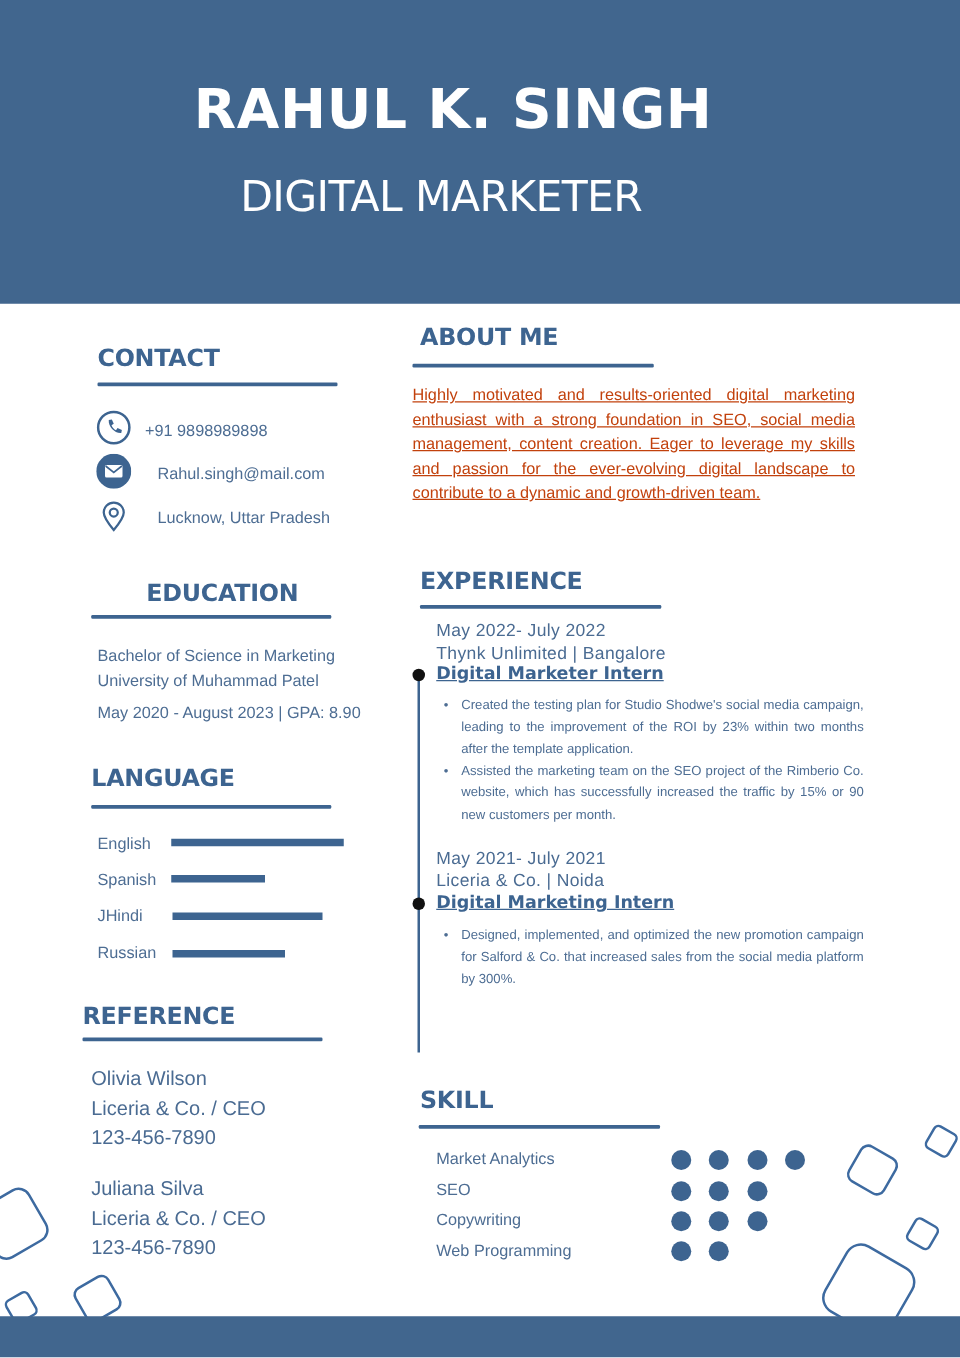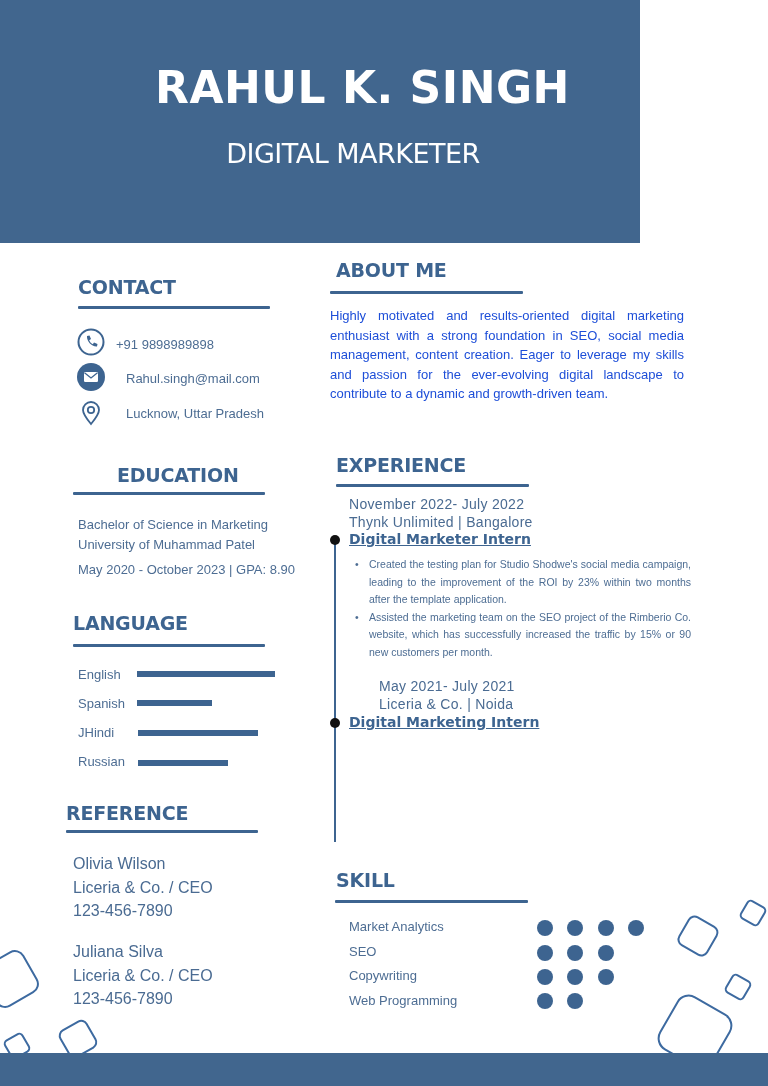--- a/index.html
+++ b/index.html
@@ -1,26 +1,26 @@
 <!DOCTYPE html>
 <html><head>
 <meta charset="utf-8">
 <style>
   * { margin:0; padding:0; box-sizing:border-box; }
   html, body { width:768px; height:1086px; background:#ffffff; overflow:hidden; }
   body { position:relative; font-family:"Liberation Sans", sans-serif; color:#3f6690; }
-  .header { position:absolute; left:0; top:0; width:640px; height:243px; background:#41668e; }
+  .header { position:absolute; left:0; top:0; width:768px; height:243px; background:#41668e; }
   .name { position:absolute; left:0; width:725px; top:62px; text-align:center; color:#fff; font-family:"DejaVu Sans", sans-serif; font-weight:bold; font-size:44px; letter-spacing:0.5px; }
-  .title { position:absolute; left:0; width:706px; top:138px; text-align:center; color:#fff; font-family:"DejaVu Sans", sans-serif; font-weight:normal; font-size:27px; letter-spacing:-0.5px; }
+  .title { position:absolute; left:0; width:706px; top:138px; text-align:center; color:#fff; font-family:"DejaVu Sans", sans-serif; font-weight:normal; font-size:34px; letter-spacing:-0.5px; }
   .footer { position:absolute; left:0; top:1053px; width:768px; height:33px; background:#41668e; }
   .h { position:absolute; font-family:"DejaVu Sans", sans-serif; font-weight:bold; color:#3d6490; font-size:19px; letter-spacing:-0.2px; }
   .rule { position:absolute; height:3px; background:#3d6490; border-radius:1px; }
   .t { position:absolute; font-size:13px; color:#4d6d93; white-space:nowrap; }
   .icon { position:absolute; width:28px; height:28px; }
-  .para { position:absolute; left:330px; top:306px; width:354px; font-size:13px; line-height:19.5px; color:#1d4ed8; text-align:justify; }
+  .para { position:absolute; left:330px; top:306px; width:354px; font-size:13px; line-height:19.5px; color:#c2410c; text-align:justify;text-decoration:underline; }
   .lang-bar { position:absolute; height:6px; background:#3d6490; }
   .ref { position:absolute; left:73px; font-size:16px; color:#4a6b92; line-height:23.5px; }
   .timeline { position:absolute; left:334px; top:536px; width:2px; height:306px; background:#3d6490; }
   .dot { position:absolute; width:10px; height:10px; border-radius:50%; background:#111; }
   .exp-meta { position:absolute; left:349px; font-size:14px; color:#4a6b92; line-height:18px; letter-spacing:0.3px; }
   .exp-role { position:absolute; left:349px; font-size:14px; font-weight:bold; color:#3d6490; font-family:"DejaVu Sans", sans-serif;text-decoration:underline; }
   .bullets { position:absolute; left:355px; width:336px; font-size:10.5px; color:#4d6d93; line-height:17.5px; text-align:justify; list-style:none; }
   .bullets li { position:relative; padding-left:14px; }
   .bullets li::before { content:"•"; position:absolute; left:0; top:0; }
   .skill-label { position:absolute; left:349px; font-size:13px; color:#4d6d93; }
@@ -54,21 +54,21 @@
 <svg class="icon" style="left:77px;top:399px;" viewBox="0 0 28 28">
   <path d="M14 25 C9 19 6 15 6 11 a8 8 0 0 1 16 0 c0 4 -3 8 -8 14z" fill="none" stroke="#3d6490" stroke-width="1.8"></path>
   <circle cx="14" cy="11" r="3.2" fill="none" stroke="#3d6490" stroke-width="1.8"></circle>
 </svg>
 <div class="t" style="left:126px;top:406px;">Lucknow, Uttar Pradesh</div>
 
 <div class="h" style="left:73px;top:464px;margin-left:44px;">EDUCATION</div>
 <div class="rule" style="left:73px;top:492px;width:192px;"></div>
 <div class="t" style="left:78px;top:517px;">Bachelor of Science in Marketing</div>
 <div class="t" style="left:78px;top:537px;">University of Muhammad Patel</div>
-<div class="t" style="left:78px;top:562px;">May 2020 - October 2023 | GPA: 8.90</div>
+<div class="t" style="left:78px;top:562px;">May 2020 - August 2023 | GPA: 8.90</div>
 
 <div class="h" style="left:73px;top:612px;">LANGUAGE</div>
 <div class="rule" style="left:73px;top:644px;width:192px;"></div>
 
 <div class="t" style="left:78px;top:667px;">English</div>
 <div class="lang-bar" style="left:137px;top:671px;width:138px;"></div>
 <div class="t" style="left:78px;top:696px;">Spanish</div>
 <div class="lang-bar" style="left:137px;top:700px;width:75px;"></div>
 <div class="t" style="left:78px;top:725px;">JHindi</div>
 <div class="lang-bar" style="left:138px;top:730px;width:120px;"></div>
@@ -90,37 +90,38 @@
 
 <div class="h" style="left:336px;top:259px;">ABOUT ME</div>
 <div class="rule" style="left:330px;top:291px;width:193px;"></div>
 <div class="para">Highly motivated and results-oriented digital marketing enthusiast with a strong foundation in SEO, social media management, content creation. Eager to leverage my skills and passion for the ever-evolving digital landscape to contribute to a dynamic and growth-driven team.</div>
 
 <div class="h" style="left:336px;top:454px;">EXPERIENCE</div>
 <div class="rule" style="left:336px;top:484px;width:193px;"></div>
 <div class="timeline"></div>
 
 <div class="exp-meta" style="top:495px;">
-  <div>November 2022- July 2022</div>
+  <div>May 2022- July 2022</div>
   <div>Thynk Unlimited | Bangalore</div>
 </div>
 <div class="dot" style="left:330px;top:535px;"></div>
 <div class="exp-role" style="top:531px;">Digital Marketer Intern</div>
 <ul class="bullets" style="top:556px;">
   <li>Created the testing plan for Studio Shodwe's social media campaign, leading to the improvement of the ROI by 23% within two months after the template application.</li>
   <li>Assisted the marketing team on the SEO project of the Rimberio Co. website, which has successfully increased the traffic by 15% or 90 new customers per month.</li>
 </ul>
 
-<div class="exp-meta" style="top:677px;margin-left:30px;">
+<div class="exp-meta" style="top:677px;">
   <div>May 2021- July 2021</div>
   <div>Liceria &amp; Co. | Noida</div>
 </div>
 <div class="dot" style="left:330px;top:718px;"></div>
 <div class="exp-role" style="top:714px;">Digital Marketing Intern</div>
 <ul class="bullets" style="top:740px;">
+  <li>Designed, implemented, and optimized the new promotion campaign for Salford &amp; Co. that increased sales from the social media platform by 300%.</li>
 </ul>
 
 <div class="h" style="left:336px;top:869px;">SKILL</div>
 <div class="rule" style="left:335px;top:900px;width:193px;"></div>
 
 <div class="skill-label" style="top:919px;">Market Analytics</div>
 <div class="skill-label" style="top:944px;">SEO</div>
 <div class="skill-label" style="top:968px;">Copywriting</div>
 <div class="skill-label" style="top:993px;">Web Programming</div>
 

